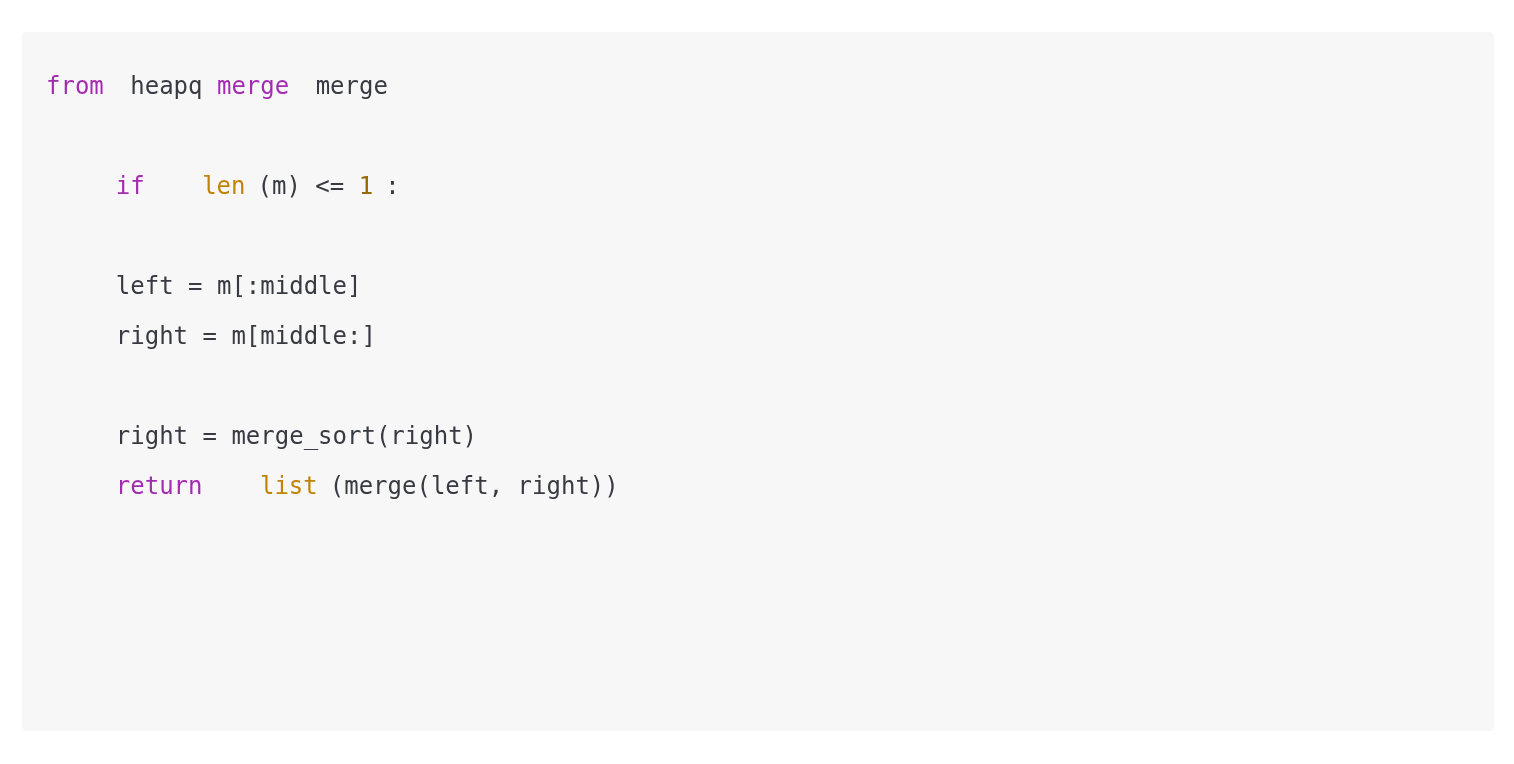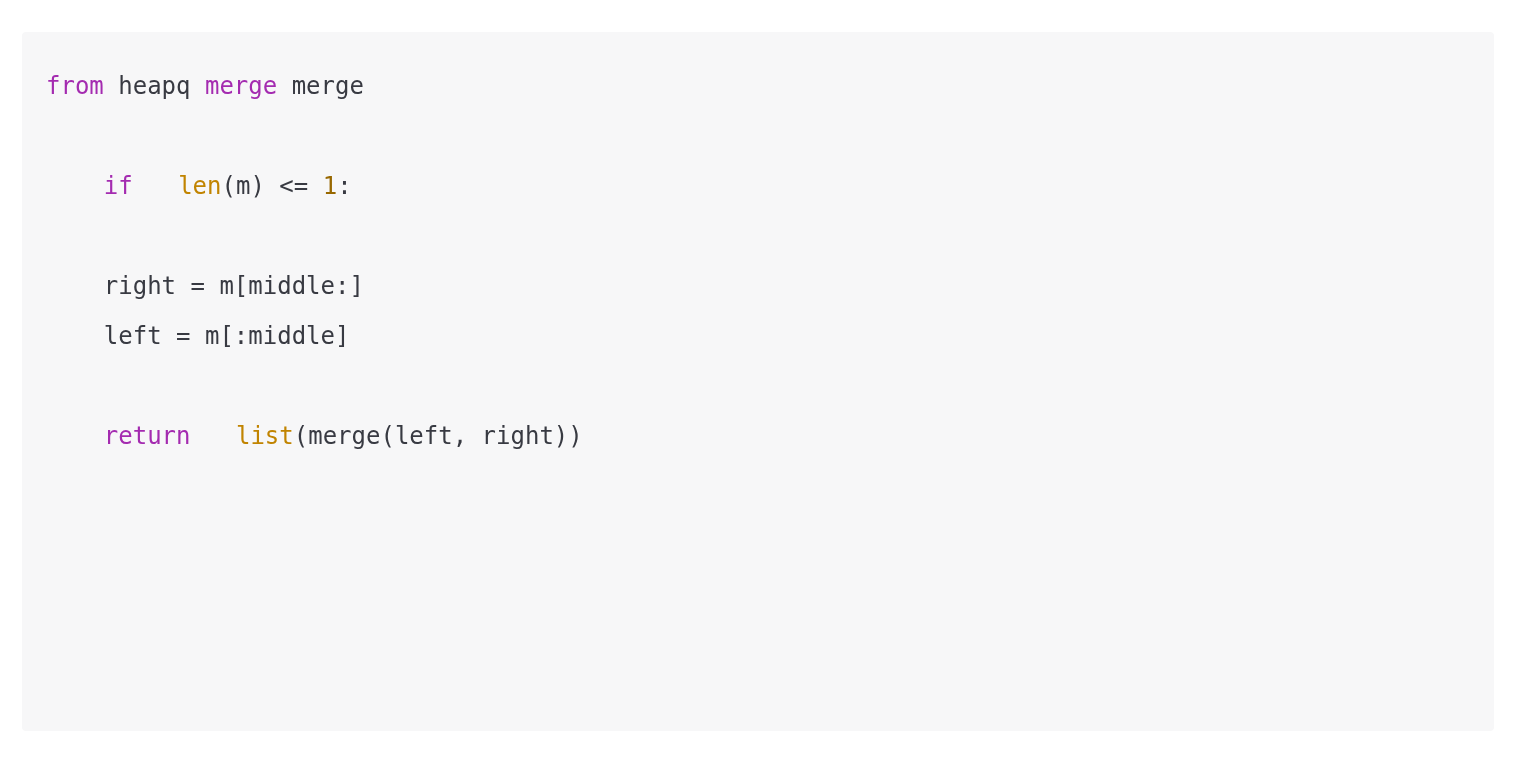--- a/index.html
+++ b/index.html
@@ -33,32 +33,33 @@
   .code-area {
     font-family: "DejaVu Sans Mono", "Liberation Mono", monospace;
     font-size: 24px;
     line-height: 50px;
     color: var(--fg);
   }
   .code-line {
     white-space: pre;
     height: 50px;
   }
-  .tok-plain   { color: var(--fg); }
+  .tok-plain   { color: var(--fg); margin-left: 12px; }
   .tok-keyword { color: var(--kw); }
   .tok-built_in{ color: var(--builtin); margin-left: 31px; }
   .tok-number  { color: var(--num); }
 </style>
 </head>
 <body>
 
 <div class="code-block">
   <div class="code-area">
       <div class="code-line"><span class="tok-keyword">from</span><span class="tok-plain"> heapq </span><span class="tok-keyword">merge</span><span class="tok-plain"> merge</span></div>
       <div class="code-line"> </div>
       <div class="code-line"><span class="tok-plain">    </span><span class="tok-keyword">if</span><span class="tok-plain"> </span><span class="tok-built_in">len</span><span class="tok-plain">(m) &lt;= </span><span class="tok-number">1</span><span class="tok-plain">:</span></div>
       <div class="code-line"> </div>
+      <div class="code-line"><span class="tok-plain">    left = m[:middle]</span></div>
       <div class="code-line"><span class="tok-plain">    right = m[middle:]</span></div>
-      <div class="code-line"><span class="tok-plain">    left = m[:middle]</span></div>
       <div class="code-line"> </div>
+      <div class="code-line"><span class="tok-plain">    right = merge_sort(right)</span></div>
       <div class="code-line"><span class="tok-plain">    </span><span class="tok-keyword">return</span><span class="tok-plain"> </span><span class="tok-built_in">list</span><span class="tok-plain">(merge(left, right))</span></div>
     </div>
 </div>
 
 </body></html>

